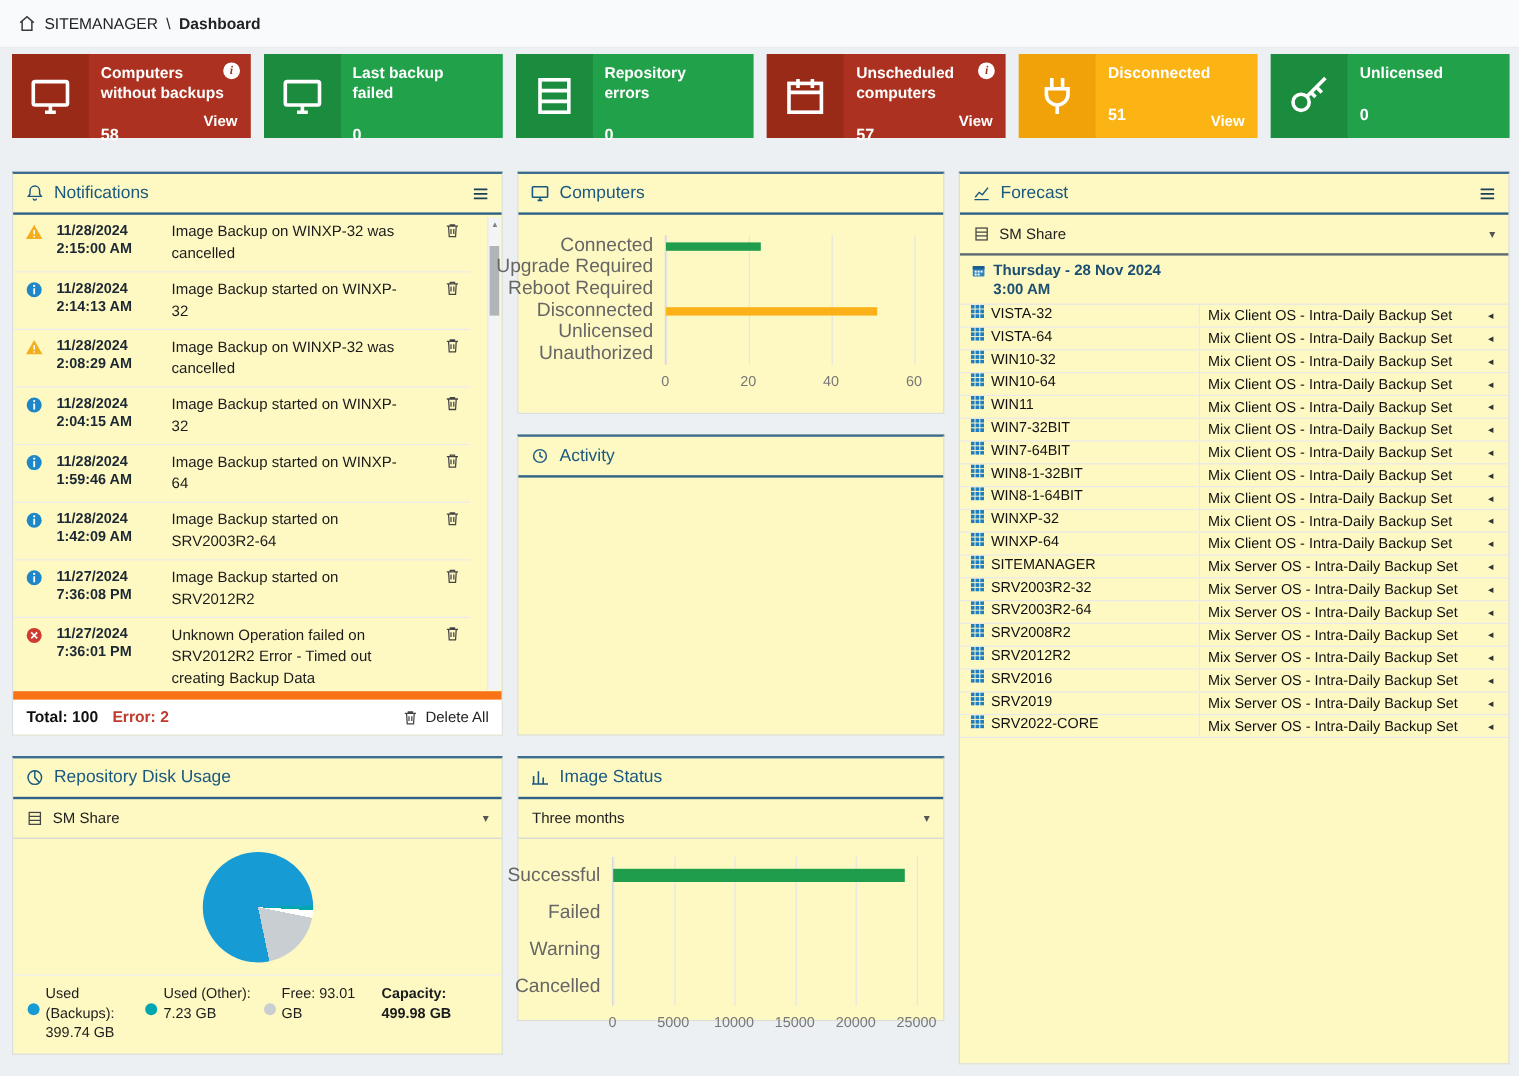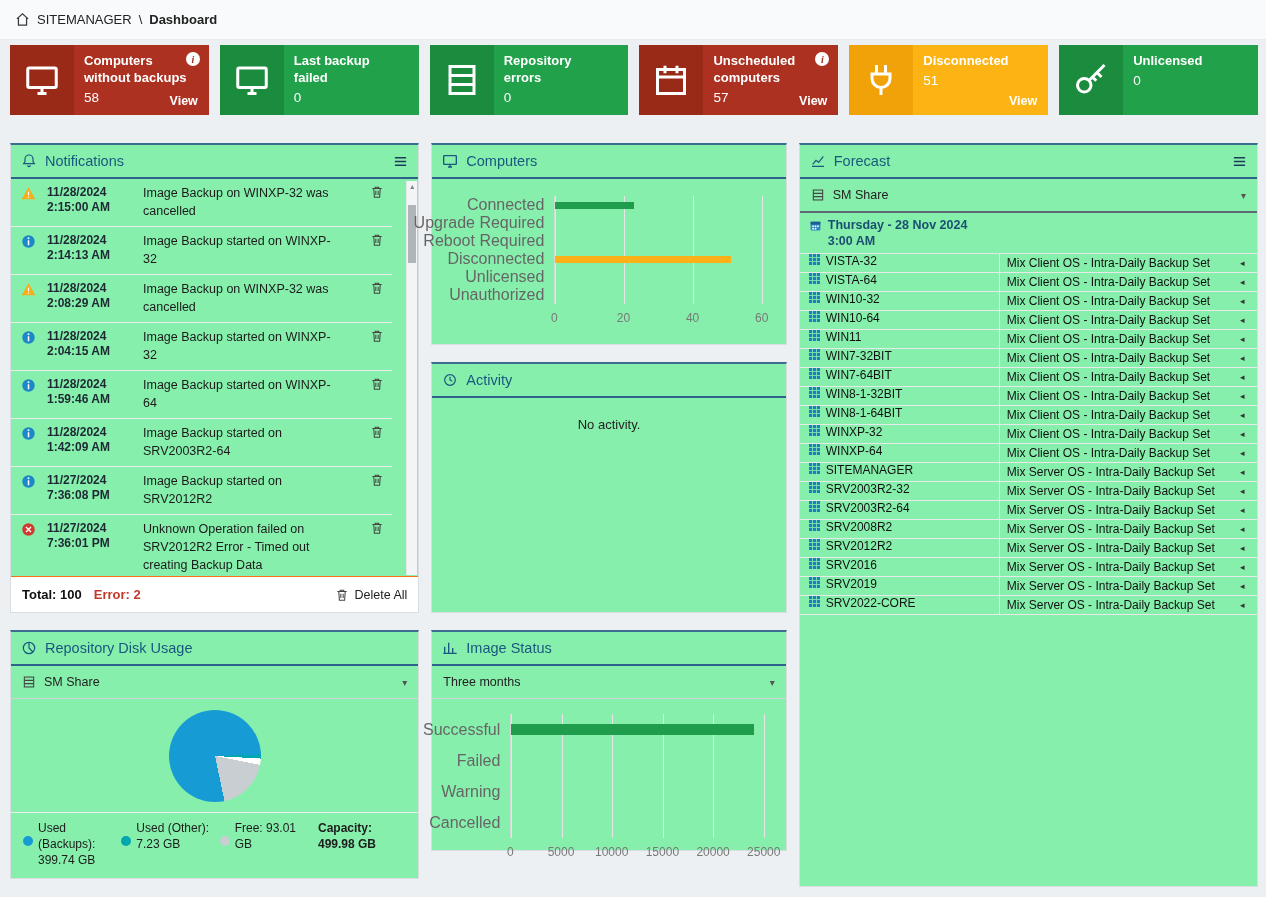--- a/index.html
+++ b/index.html
@@ -13,46 +13,46 @@
 
 .cards{display:flex;gap:11px;margin:5px 8px 0 10px;height:70px}
 .card{flex:1;display:flex;color:#fff;position:relative;cursor:pointer}
 .card-icon{flex:0 0 64px;display:flex;align-items:center;justify-content:center}
 .card-icon svg{width:36px;height:36px;color:#fff}
 .v-red{background:#ac3120}.v-red .card-icon{background:#9a2a18}
 .v-green{background:#21a24a}.v-green .card-icon{background:#1b8b3e}
 .v-yellow{background:#fcb414}.v-yellow .card-icon{background:#f0a208}
 .card-body{flex:1;position:relative;padding:8px 10px 15px}
 .card-title{font-size:13px;font-weight:600;line-height:1.3;max-width:105px}
-.card-value{font-size:13.5px;font-weight:400;margin-top:3px}
+.card-value{font-size:13.5px;font-weight:700;margin-top:18px}
 .card-view{position:absolute;right:11px;bottom:7px;font-size:12.5px;font-weight:700}
 .card-info{position:absolute;top:7px;right:9px;width:14px;height:14px;border-radius:50%;background:#fff;display:flex;align-items:center;justify-content:center;font:italic 700 10px "Liberation Serif",serif}
 .v-red .card-info{color:#a03020}
 
 .main{display:flex;gap:12px;margin:28px 8px 0 10px;align-items:flex-start}
 .col{display:flex;flex-direction:column;gap:17px}
 .col-left{width:410px}.col-mid{width:356px}.col-right{width:460px}
-.panel{background:#86efac;border:1px solid #d9dee2;border-top:2px solid #3c6c90;display:flex;flex-direction:column;position:relative;width:100%}
+.panel{background:#fef9c3;border:1px solid #d9dee2;border-top:2px solid #3c6c90;display:flex;flex-direction:column;position:relative;width:100%}
 .panel-head{flex:0 0 34px;display:flex;align-items:center;gap:8px;padding:0 10px;border-bottom:2px solid #2f6288}
 .p-icon svg{width:16px;height:16px;color:#19587f}
 .panel-title{font-size:14.5px;color:#19587f}
 .panel-menu{margin-left:auto;cursor:pointer}
 .panel-menu svg{width:15px;height:15px;color:#1c3c5a}
 
 .notif-list{flex:1;overflow:hidden;margin-right:26px}
 .notif-row{display:grid;grid-template-columns:26px 96px 1fr 30px;padding:6px 0 6px 10px;border-bottom:1px solid #ececec}
 .notif-type svg{width:15px;height:15px;margin-top:1px}
 .notif-dt{font-size:12px;line-height:15px;font-weight:700;color:#1c2833}
 .notif-msg{font-size:12.5px;line-height:18px;color:#1b1b1b;padding-right:20px;margin-top:-1px}
 .notif-del{justify-self:center;cursor:pointer}
 .notif-del svg{width:14px;height:14px;color:#444}
 .vscroll{position:absolute;top:36px;right:1px;bottom:37px;width:11px;background:#f3f4f5;border-left:1px solid #e7e8ea}
 .scroll-up{display:block;height:12px;text-align:center;font-size:8px;color:#7d848a;line-height:12px}
 .scroll-thumb{position:absolute;left:1px;top:24px;width:8px;height:58px;background:#b0b5b9}
-.notif-footer{flex:0 0 36px;border-top:1px solid #f97316;display:flex;align-items:center;gap:12px;padding:0 11px;font-size:13px;background:#fff}
+.notif-footer{flex:0 0 36px;border-top:7px solid #f97316;display:flex;align-items:center;gap:12px;padding:0 11px;font-size:13px;background:#fff}
 .nf-total{font-weight:700;color:#101010}
 .nf-error{font-weight:700;color:#c0392b}
 .delete-all{margin-left:auto;display:flex;align-items:center;gap:6px;font-size:12.5px;color:#222;cursor:pointer}
 .delete-all svg{width:14px;height:14px;color:#444}
 
 .selector{flex:0 0 33px;display:flex;align-items:center;gap:8px;padding:0 11px;font-size:12.5px;color:#222;border-bottom:1px solid #cfd5da;cursor:pointer}
 .selector .sel-icon svg{width:14px;height:14px}
 .selector .caret{margin-left:auto;font-size:10px;color:#555}
 .fc-sel{flex:0 0 34px;border-bottom:2px solid #5d6a74}
 
@@ -472,21 +472,20 @@
     <section class="panel" style="height:251px">
       <div class="panel-head">
         <span class="p-icon">
             <svg viewBox="0 0 24 24" fill="none" stroke="currentColor" stroke-width="1.8">
               <circle cx="12" cy="12" r="8"></circle>
               <path d="M12 7v5l3.5 2"></path>
             </svg>
           </span>
         <span class="panel-title">Activity</span>
       </div>
-      <div class="activity-empty">No activity.</div>
     </section>
 
     <section class="panel" style="height:221px">
       <div class="panel-head">
         <span class="p-icon">
             <svg viewBox="0 0 24 24" fill="none" stroke="currentColor" stroke-width="2">
               <path d="M4 20V10M10 20V4M16 20v-8M2 20h20"></path>
             </svg>
           </span>
         <span class="panel-title">Image Status</span>

